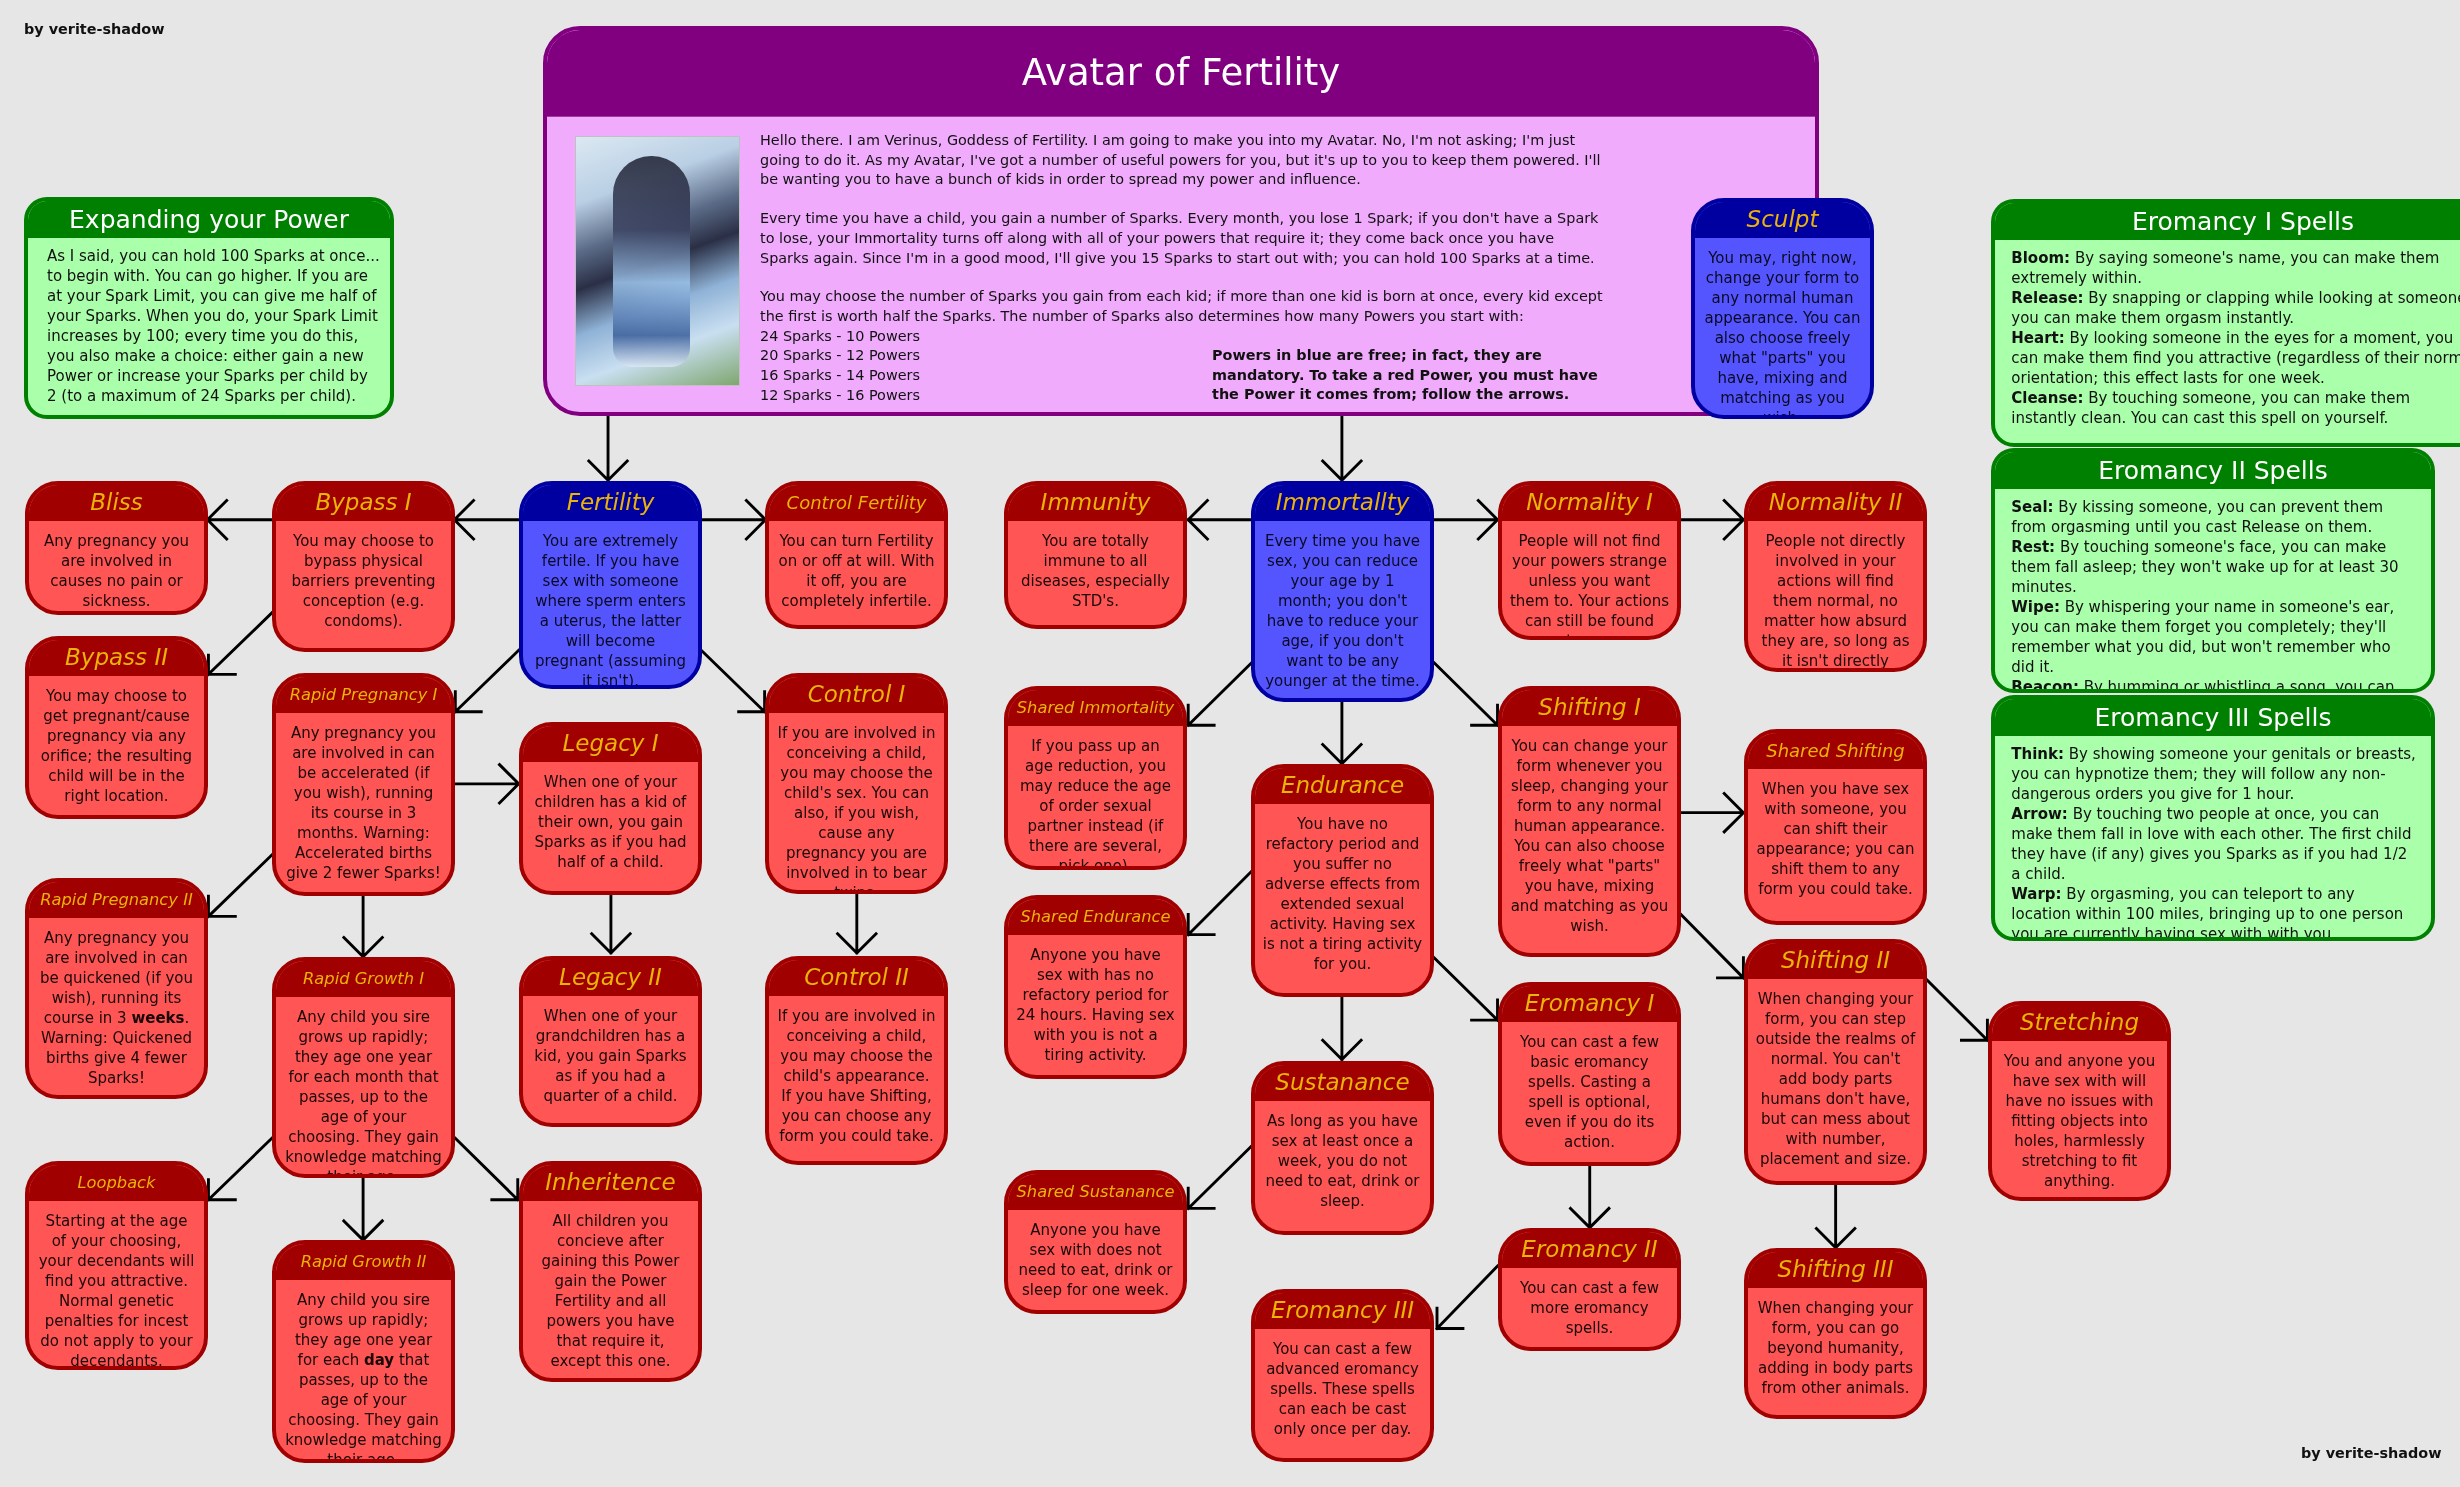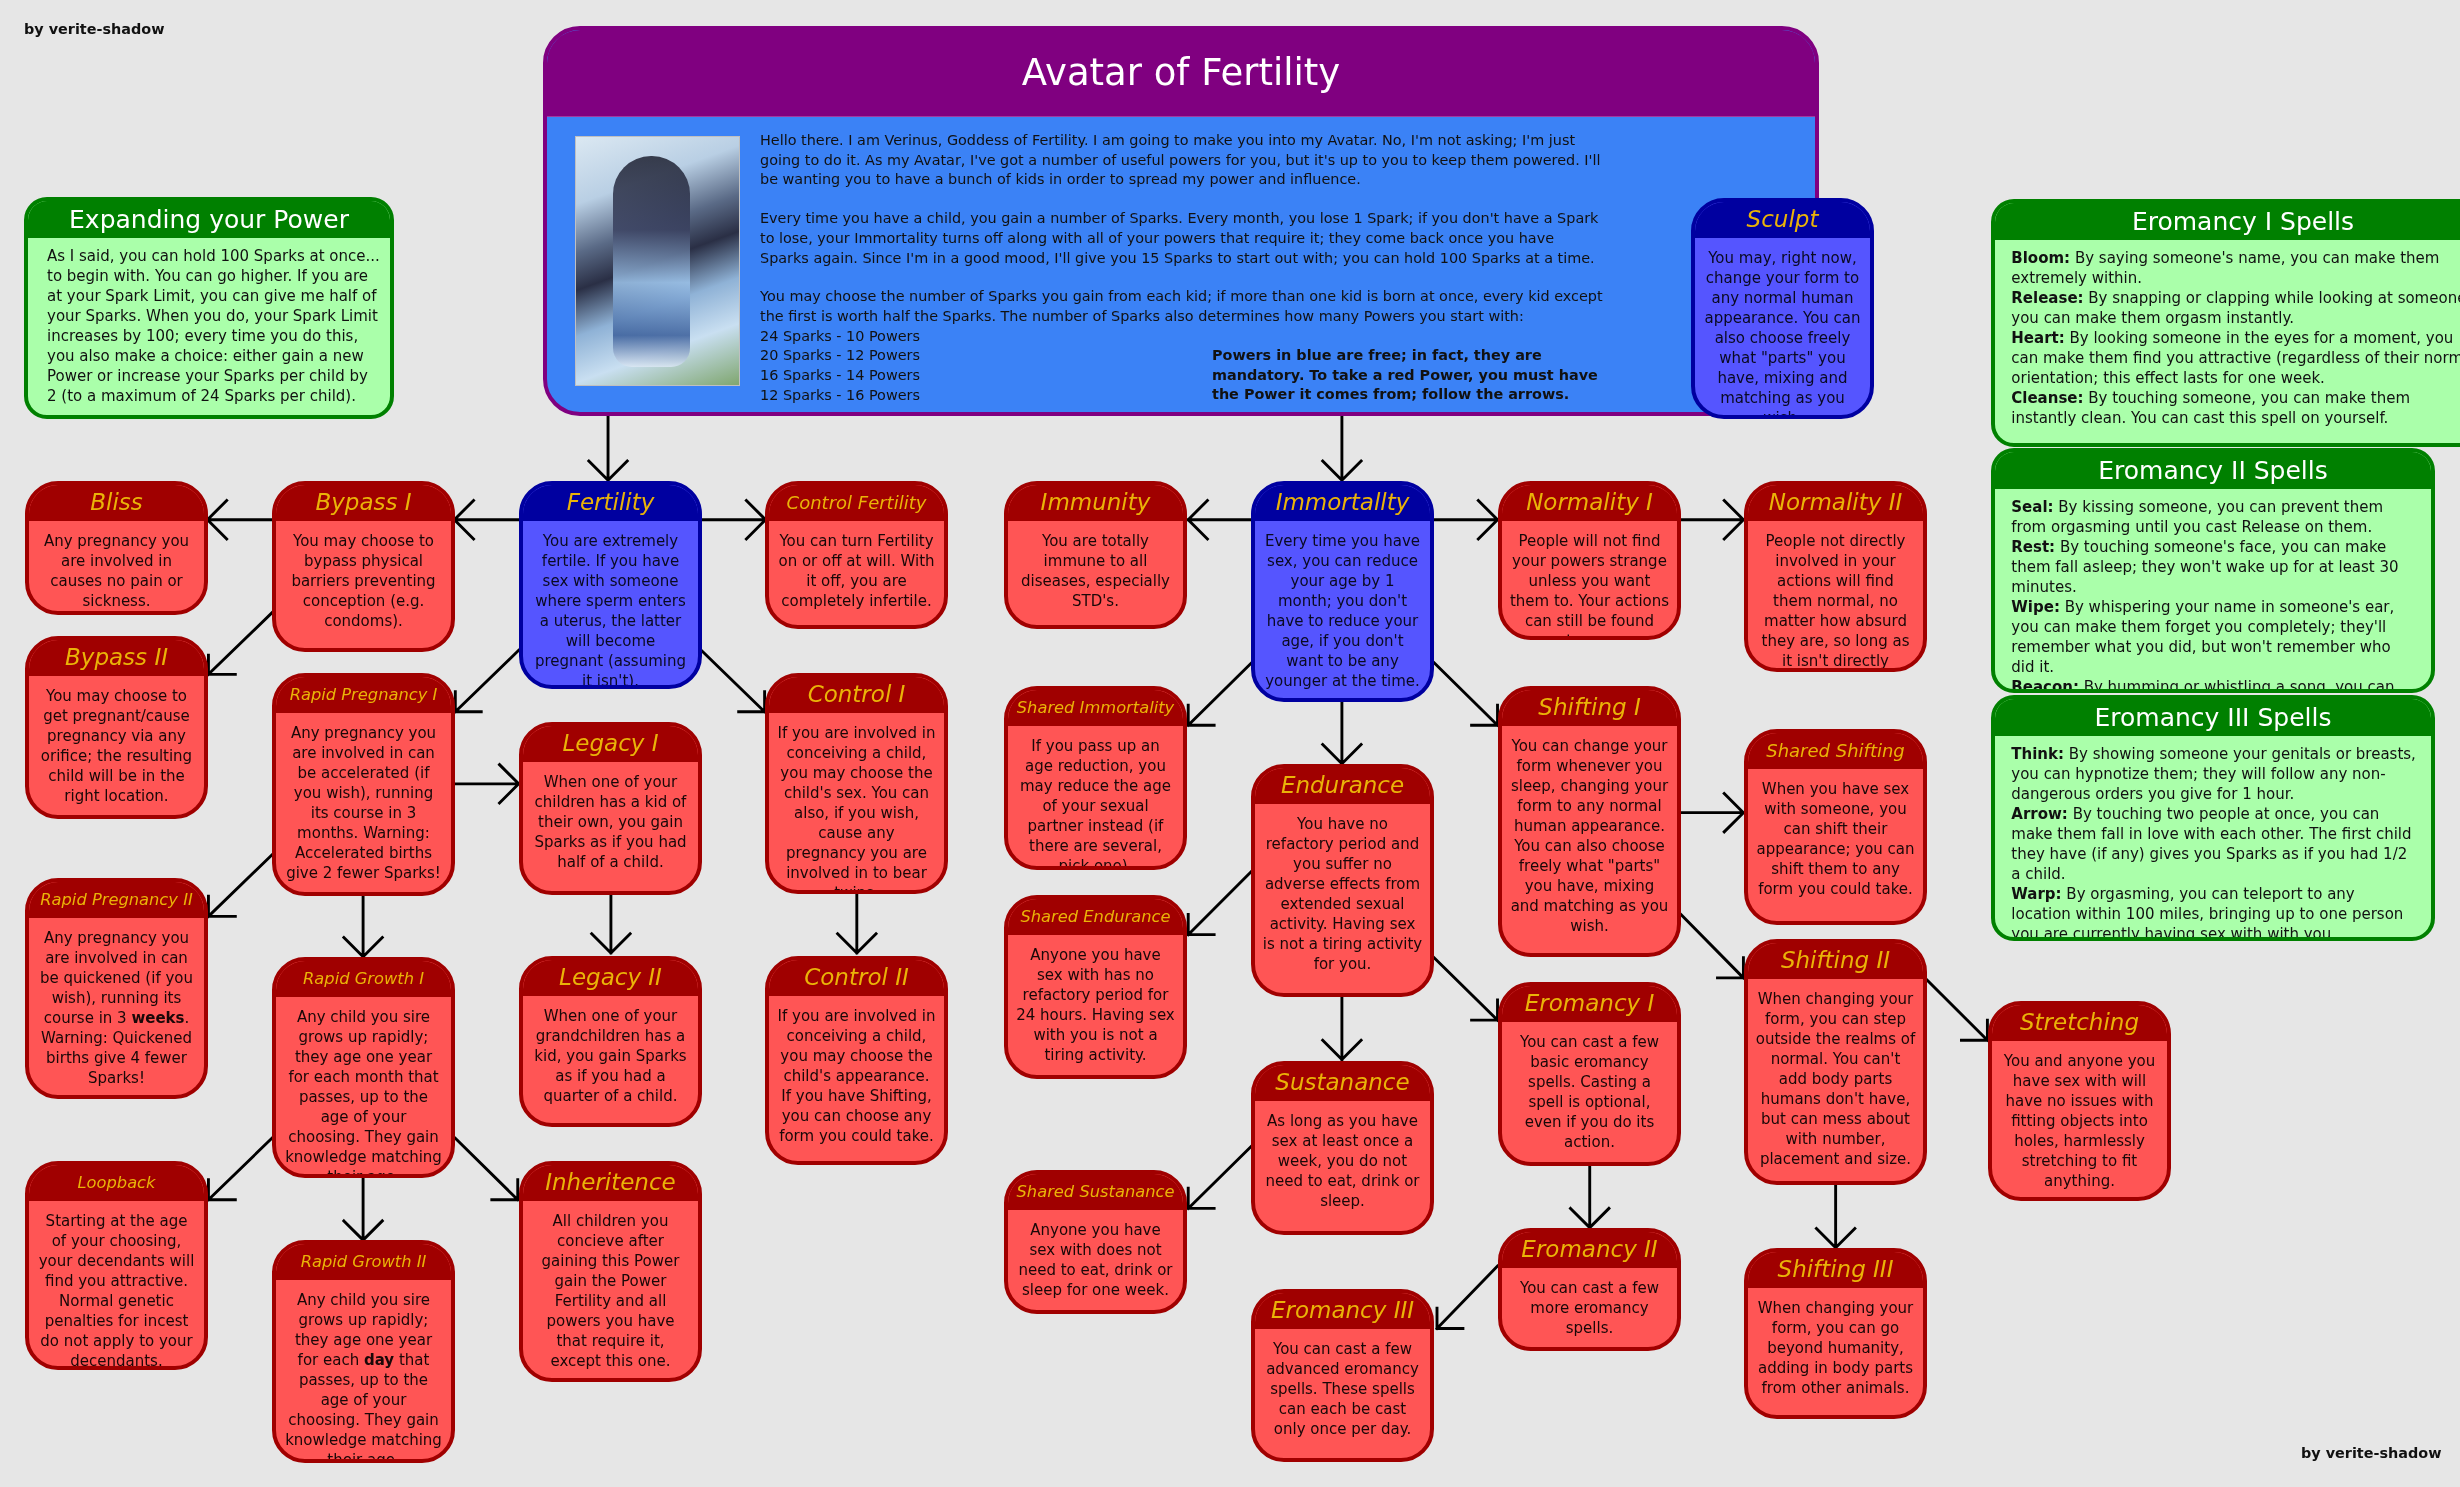--- a/index.html
+++ b/index.html
@@ -11,21 +11,21 @@
   }
   .credit {
     position:absolute; font-weight:bold; font-size:14.4px; color:#111;
   }
   #credit-top { left:24px; top:21px; }
   #credit-bottom { left:2301px; top:1445px; }
 
   
   .intro {
     position:absolute; left:543px; top:26px; width:1276px; height:390px;
-    border:4.8px solid #800080; border-radius:37px; background:#3b82f6;
+    border:4.8px solid #800080; border-radius:37px; background:#f0abfc;
     box-sizing:border-box; overflow:hidden;
   }
   .intro-head {
     background:#800080; height:86px; color:#fff; text-align:center;
     font-size:37px; line-height:85px; border-bottom:1.9px solid #a03aa0;
   }
   .intro-img {
     position:absolute; left:braw; left:28px; top:106px; width:163px; height:248px;
     background:linear-gradient(160deg,#dbe8f2 0%,#b9cfe4 22%,#5a6a86 38%,#2a2f45 50%,#8fb2d6 65%,#c9dff1 80%,#7fa66f 100%);
     border:1px solid #c0c0c0;
@@ -295,21 +295,21 @@
   <div class="bd">If you are involved in conceiving a child, you may choose the child's appearance. If you have Shifting, you can choose any form you could take.</div>
 </div>
 
 <div class="node" style="left:1004px; top:481px; width:183px; height:148px;">
   <div class="hd">Immunity</div>
   <div class="bd">You are totally immune to all diseases, especially STD's.</div>
 </div>
 
 <div class="node" style="left:1004px; top:686px; width:183px; height:184px;">
   <div class="hd sm">Shared Immortality</div>
-  <div class="bd">If you pass up an age reduction, you may reduce the age of your sexual partner instead (if there are several, pick one).</div>
+  <div class="bd">If you pass up an age reduction, you may reduce the age of order sexual partner instead (if there are several, pick one).</div>
 </div>
 
 <div class="node" style="left:1251px; top:764px; width:183px; height:233px;">
   <div class="hd">Endurance</div>
   <div class="bd">You have no refactory period and you suffer no adverse effects from extended sexual activity. Having sex is not a tiring activity for you.</div>
 </div>
 
 <div class="node" style="left:1004px; top:895px; width:183px; height:184px;">
   <div class="hd sm">Shared Endurance</div>
   <div class="bd">Anyone you have sex with has no refactory period for 24 hours. Having sex with you is not a tiring activity.</div>

